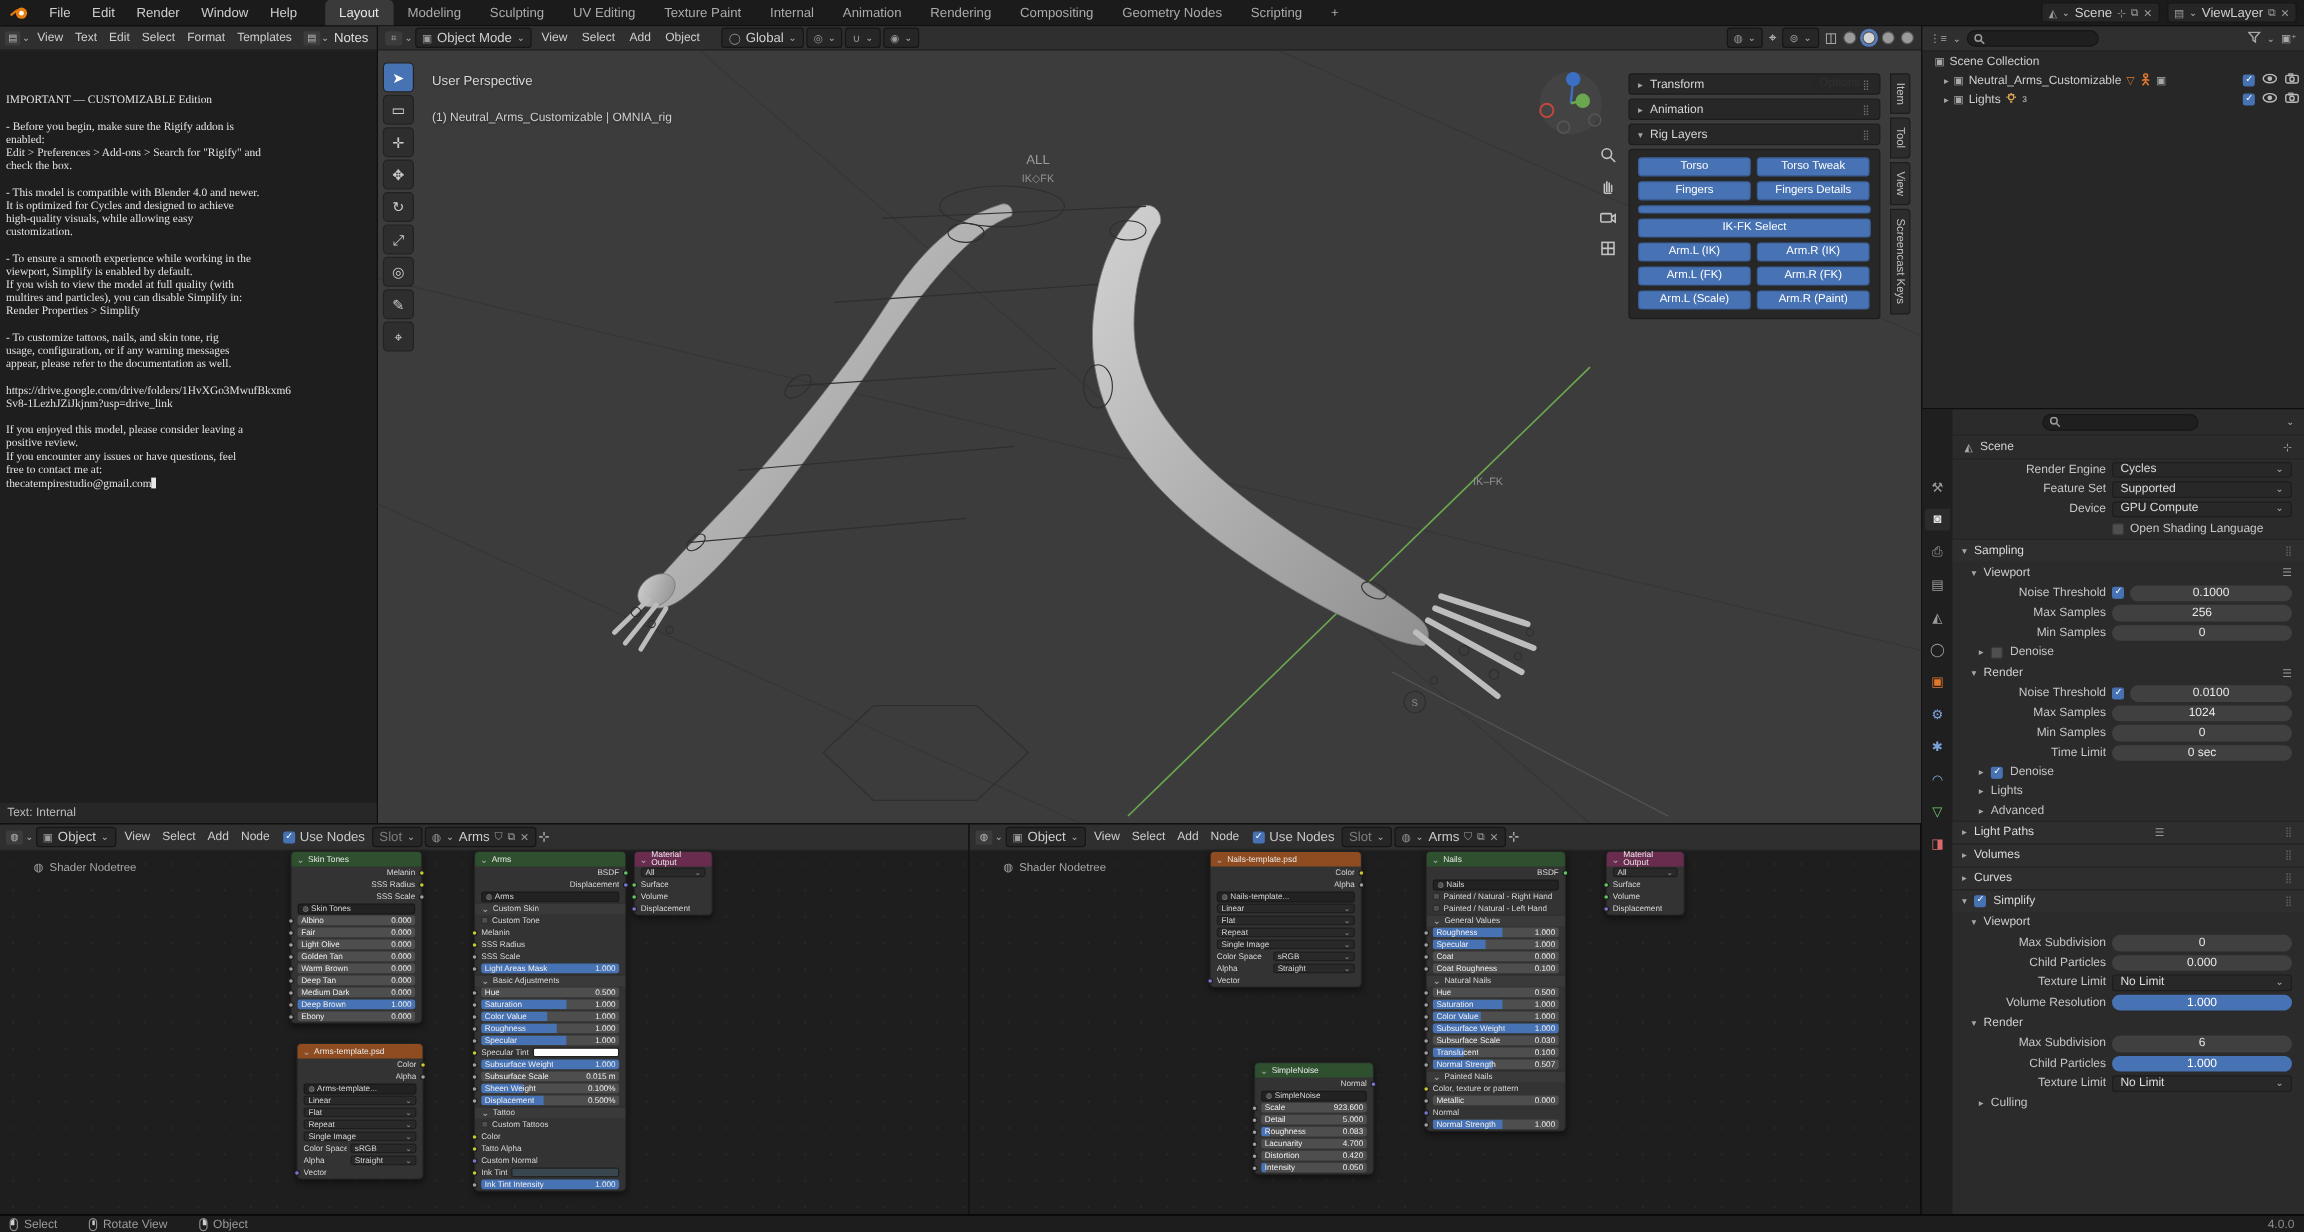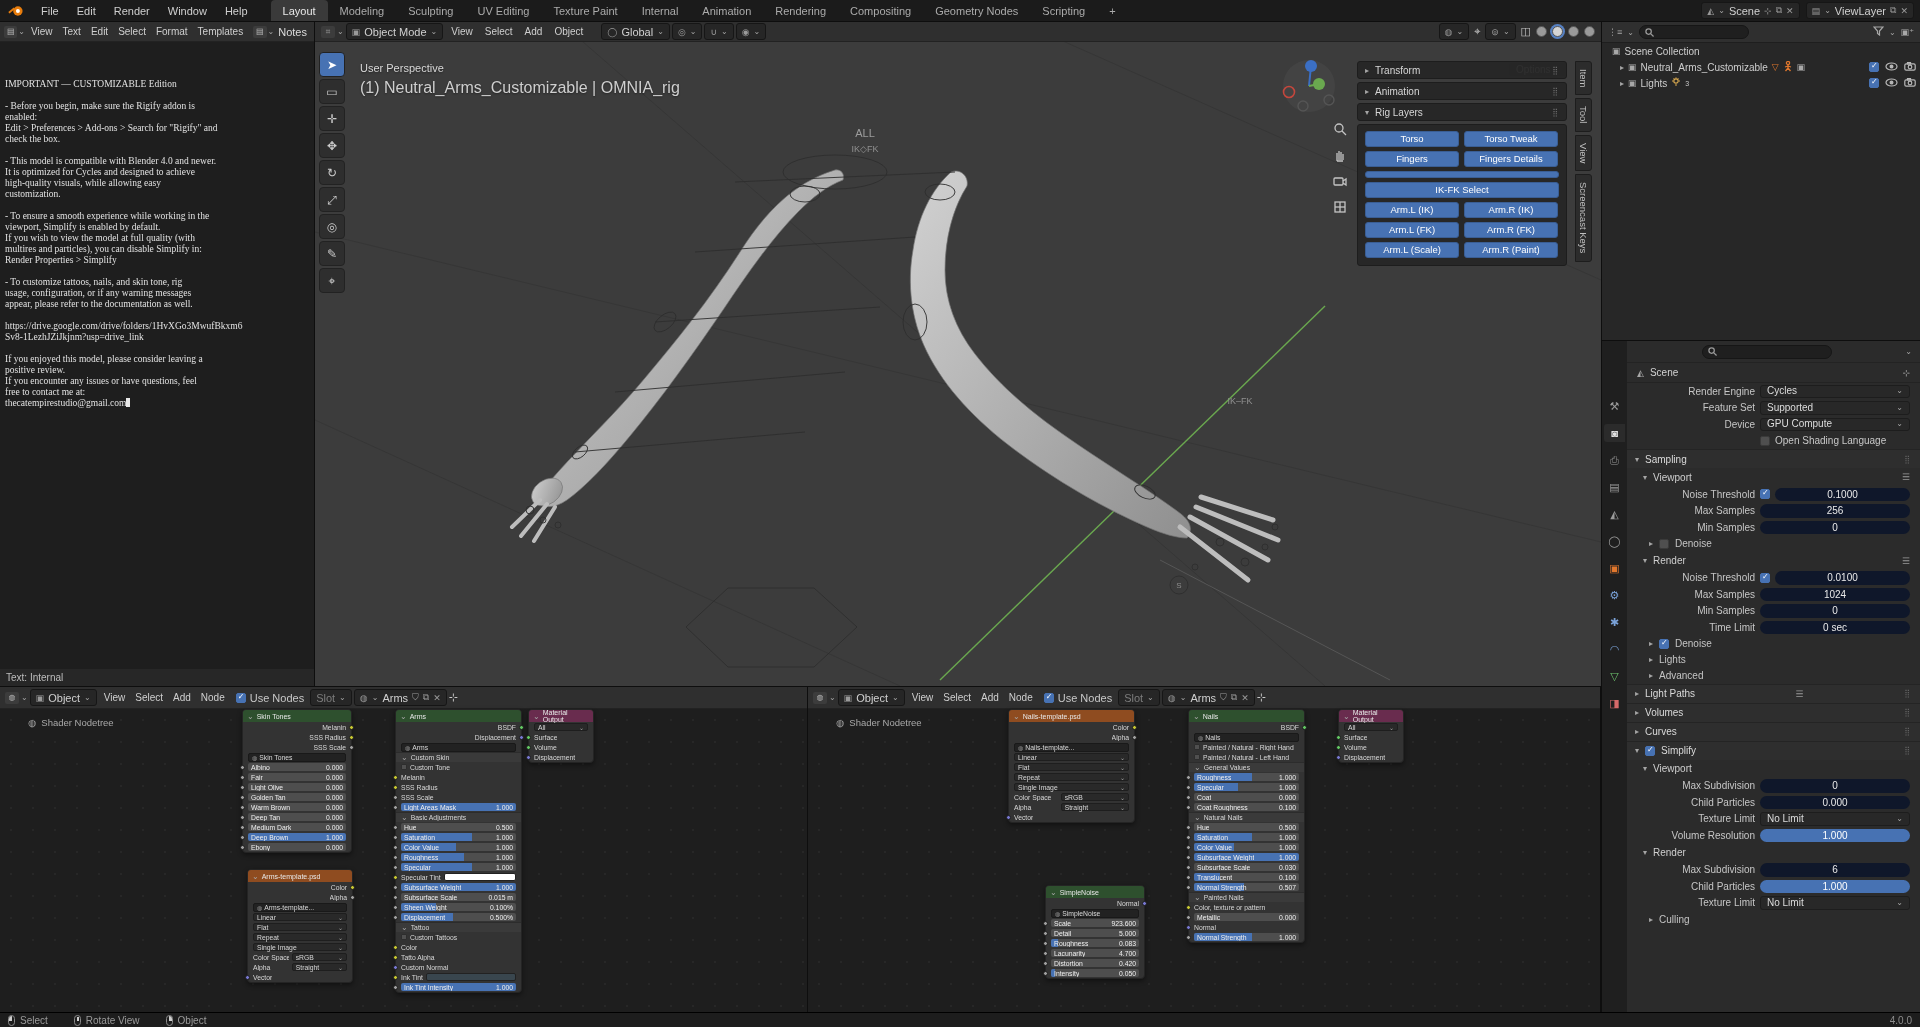--- a/index.html
+++ b/index.html
@@ -34,21 +34,21 @@
 #te-footer{position:absolute;bottom:0;left:0;right:0;height:17px;background:#272727;line-height:17px;padding-left:6px;color:#bdbdbd;font-size:10px}
 
 #viewport{left:315px;top:22px;width:1286px;height:664px;background:#3c3c3c}
 #vp-header{position:absolute;left:0;top:0;right:0;height:20px;background:#2f2f2f;display:flex;align-items:center;gap:2px;padding:0 6px;border-bottom:1px solid #222;z-index:6}
 #vp-header .menu{padding:0 6px;line-height:20px;font-size:10px}
 #vp-right{margin-left:auto;display:flex;align-items:center;gap:5px}
 .shadeball{width:11px;height:11px;border-radius:50%;background:#9a9a9a;border:1px solid #555}
 .shadeball.active{box-shadow:0 0 0 2px #5680c2;background:#d5d5d5}
 #vp-scene{position:absolute;inset:0}
 #vp-overlay-text{position:absolute;left:45px;top:40px;z-index:4;color:#d8d8d8;font-size:11px;text-shadow:0 1px 2px rgba(0,0,0,.4)}
-#vp-overlay-text .l2{font-size:16px;color:#cfcfcf;margin-top:5px}
+#vp-overlay-text .l2{font-size:10px;color:#cfcfcf;margin-top:19px}
 #vp-options{position:absolute;top:41px;right:34px;z-index:6;color:#d0d0d0;background:rgba(40,40,40,.6);padding:1px 7px;border-radius:3px;font-size:10px}
 #vp-toolbar{position:absolute;left:4px;top:30px;z-index:5;display:flex;flex-direction:column;gap:2px}
 .tbtn{width:26px;height:25px;background:#2e2e2e;border:1px solid #222;border-radius:4px;color:#cdcdcd;display:flex;align-items:center;justify-content:center;font-size:12px}
 .tbtn.active{background:var(--accent);color:#fff}
 #vp-gizmo{position:absolute;right:264px;top:36px;z-index:5}
 #vp-navicons{position:absolute;right:252px;top:98px;z-index:5;display:flex;flex-direction:column;gap:8px}
 .navic{width:18px;height:18px;display:flex;align-items:center;justify-content:center}
 .navic svg{stroke:#c4c4c4;stroke-width:1.3;fill:none}
 
 #npanel{position:absolute;right:34px;top:39px;width:210px;z-index:6;font-size:10px}
@@ -75,21 +75,21 @@
 #props{left:1601px;top:340px;width:319px;height:672px;background:#2b2b2b;border-left:1px solid #0e0e0e;border-top:1px solid #0e0e0e;display:flex}
 #prop-tabs{width:25px;background:#1f1f1f;display:flex;flex-direction:column;align-items:center;padding-top:56px;gap:9px}
 .ptab{width:21px;height:18px;display:flex;align-items:center;justify-content:center;font-size:11px;color:#9a9a9a;border-radius:3px 0 0 3px}
 .ptab.active{background:#2b2b2b;color:#e2e2e2}
 #prop-main{flex:1;font-size:10px}
 #prop-search{height:22px;display:flex;align-items:center;gap:6px;padding:0 8px;border-bottom:1px solid #232323}
 #prop-crumb{height:20px;display:flex;align-items:center;gap:6px;padding:0 10px;color:#d2d2d2;border-bottom:1px solid #232323}
 #prop-crumb .pin{margin-left:auto}
 .prow{display:flex;align-items:center;height:16.5px;padding:0 10px 0 12px;gap:5px}
 .prow .plab{width:116px;text-align:right;color:#c6c6c6;flex:none}
-.valfield{flex:1;height:13.5px;background:#0f172a;border-radius:7px;color:#e9e9e9;text-align:center;line-height:13.5px}
+.valfield{flex:1;height:13.5px;background:#404040;border-radius:7px;color:#e9e9e9;text-align:center;line-height:13.5px}
 .valfield.blue{background:var(--accent);color:#fff}
 .selfield{flex:1;height:13.5px;background:#282828;border:1px solid #1d1d1d;border-radius:3px;color:#dcdcdc;display:flex;align-items:center;padding:0 6px;line-height:12px}
 .selfield .chev{margin-left:auto}
 .prow.panel,.prow.panelc{height:19px;background:#2e2e2e;border-top:1px solid #242424;color:#dadada;gap:6px;padding-left:8px}
 .prow.sub{color:#cfcfcf;padding-left:16px;gap:6px;height:18px}
 .prow.collapse{color:#c4c4c4;padding-left:22px;gap:6px;height:16px}
 .prow .grip{margin-left:auto;color:#666;font-size:8px}
 .prow .preseticon{color:#9a9a9a;font-size:9px;margin-left:auto}
 
 .shader{top:686px;height:326px;background:#1e1e1e;border-top:1px solid #0e0e0e}

